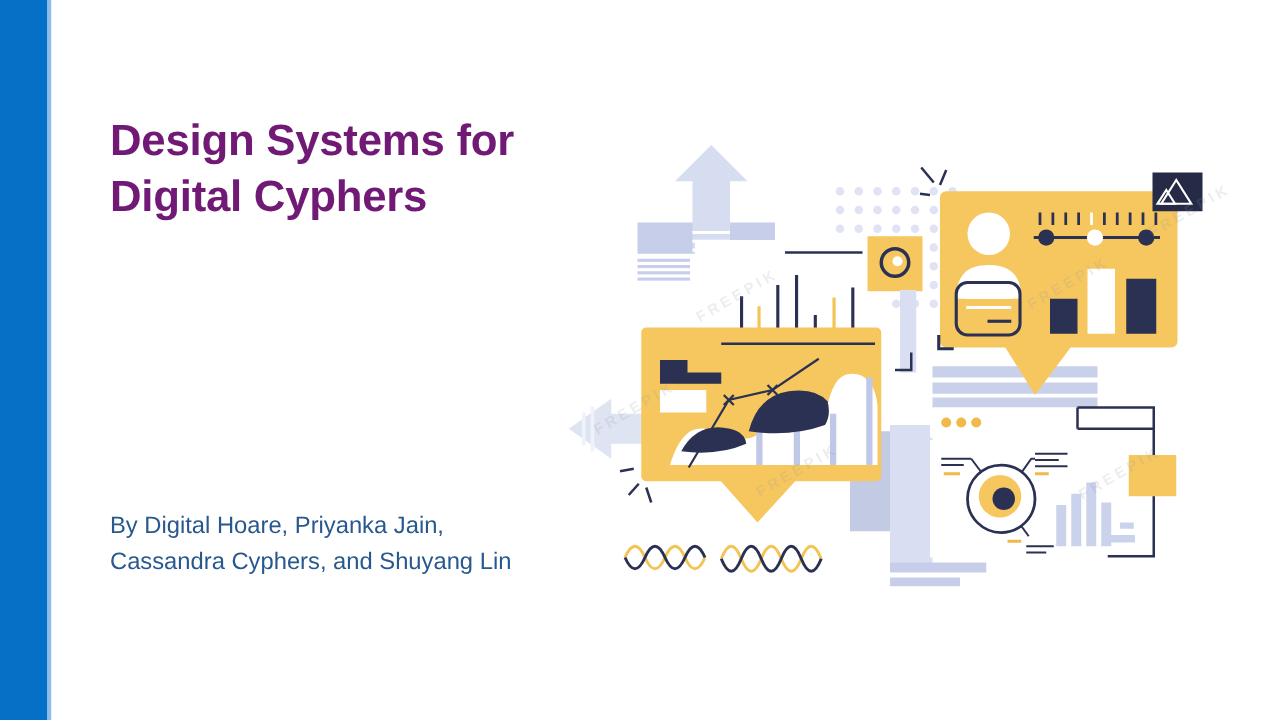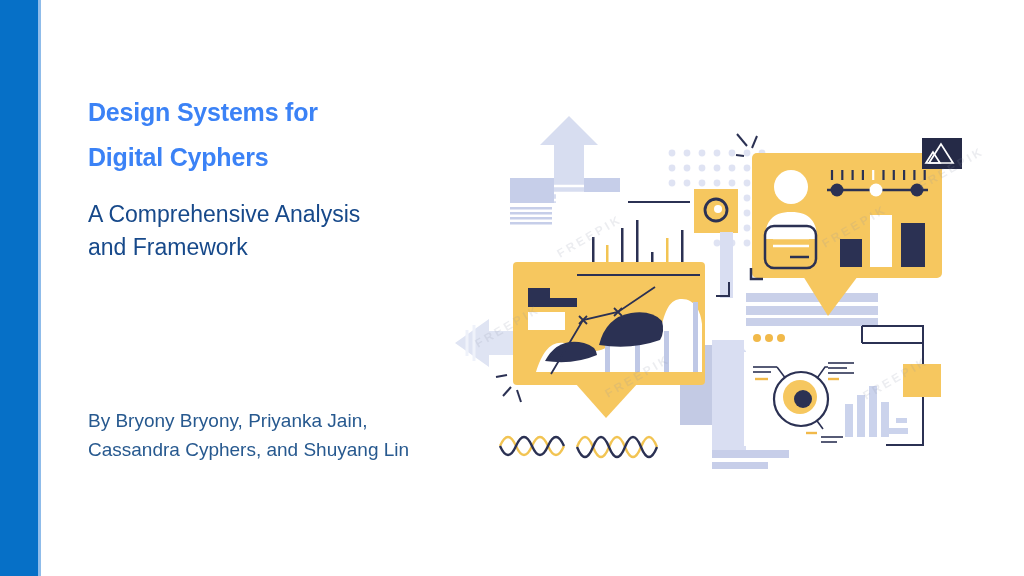--- a/index.html
+++ b/index.html
@@ -3,48 +3,44 @@
 <meta charset="utf-8">
 <style>
   html,body{margin:0;padding:0;background:#ffffff;}
   .slide{
     position:relative;width:1024px;height:576px;overflow:hidden;
     background:#ffffff;font-family:"Liberation Sans",sans-serif;
   }
   .accent-bar{position:absolute;left:0;top:0;width:38px;height:576px;background:#0670C7;}
   .accent-bar-edge{position:absolute;left:38px;top:0;width:3px;height:576px;background:#8FBCEA;}
   .title{position:absolute;left:88px;top:90px;width:400px;
-         font-size:25px;line-height:45px;font-weight:700;color:#3b82f6;letter-spacing:-0.2px;}
+         font-size:35px;line-height:45px;font-weight:700;color:#701a75;letter-spacing:-0.2px;}
   .subtitle{position:absolute;left:88px;top:198px;width:400px;
             font-size:23px;line-height:33px;font-weight:400;color:#17498A;}
   .byline{position:absolute;left:88px;top:406px;width:420px;
           font-size:19px;line-height:29px;font-weight:400;color:#27598F;}
   .illustration{position:absolute;left:440px;top:85px;width:584px;height:415px;}
   .wm{font-size:12px;font-weight:700;letter-spacing:3px;fill:#8C93A8;opacity:0.16;}
 </style>
 </head>
 <body>
 
 <div class="slide">
 
   <div class="accent-bar"></div>
   <div class="accent-bar-edge"></div>
 
   <div class="title">
     <div>Design Systems for</div>
     <div>Digital Cyphers</div>
   </div>
 
-  <div class="subtitle">
-    <div>A Comprehensive Analysis</div>
-    <div>and Framework</div>
-  </div>
 
   <div class="byline">
-    <div>By Bryony Bryony, Priyanka Jain,</div>
+    <div>By Digital Hoare, Priyanka Jain,</div>
     <div>Cassandra Cyphers, and Shuyang Lin</div>
   </div>
 
   <svg class="illustration" viewBox="440 85 584 415" width="584" height="415" xmlns="http://www.w3.org/2000/svg">
 
     <g id="dot-grid" fill="#DFE3F3">
         <circle cx="672" cy="153" r="3.4"></circle>
         <circle cx="687" cy="153" r="3.4"></circle>
         <circle cx="702" cy="153" r="3.4"></circle>
         <circle cx="717" cy="153" r="3.4"></circle>

